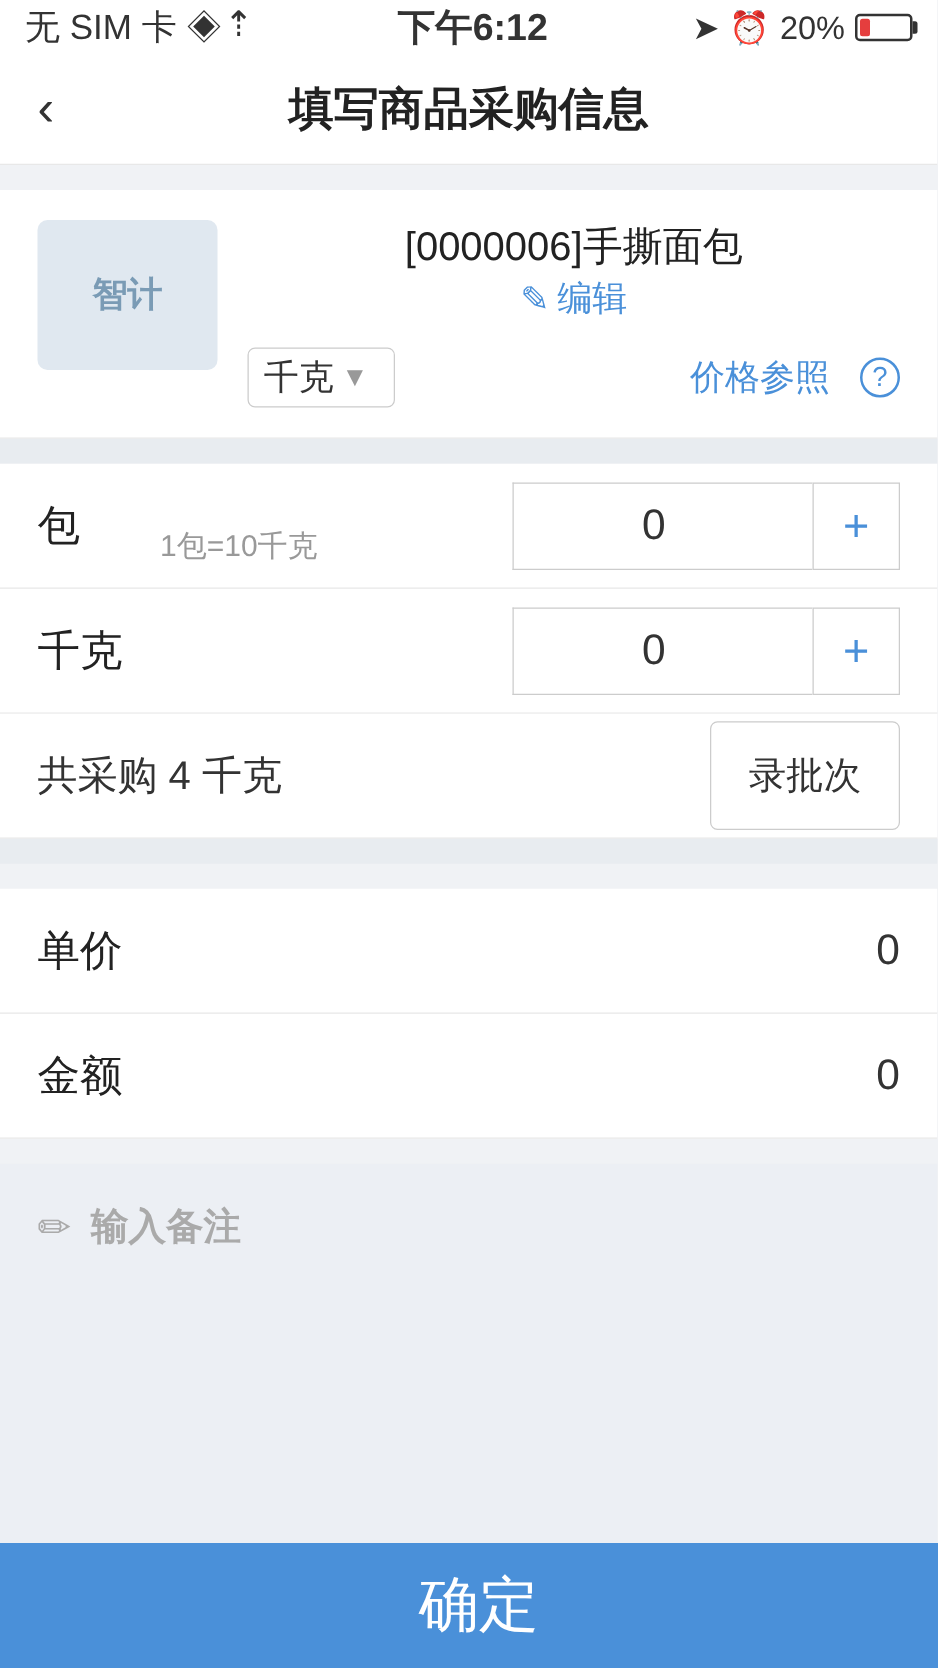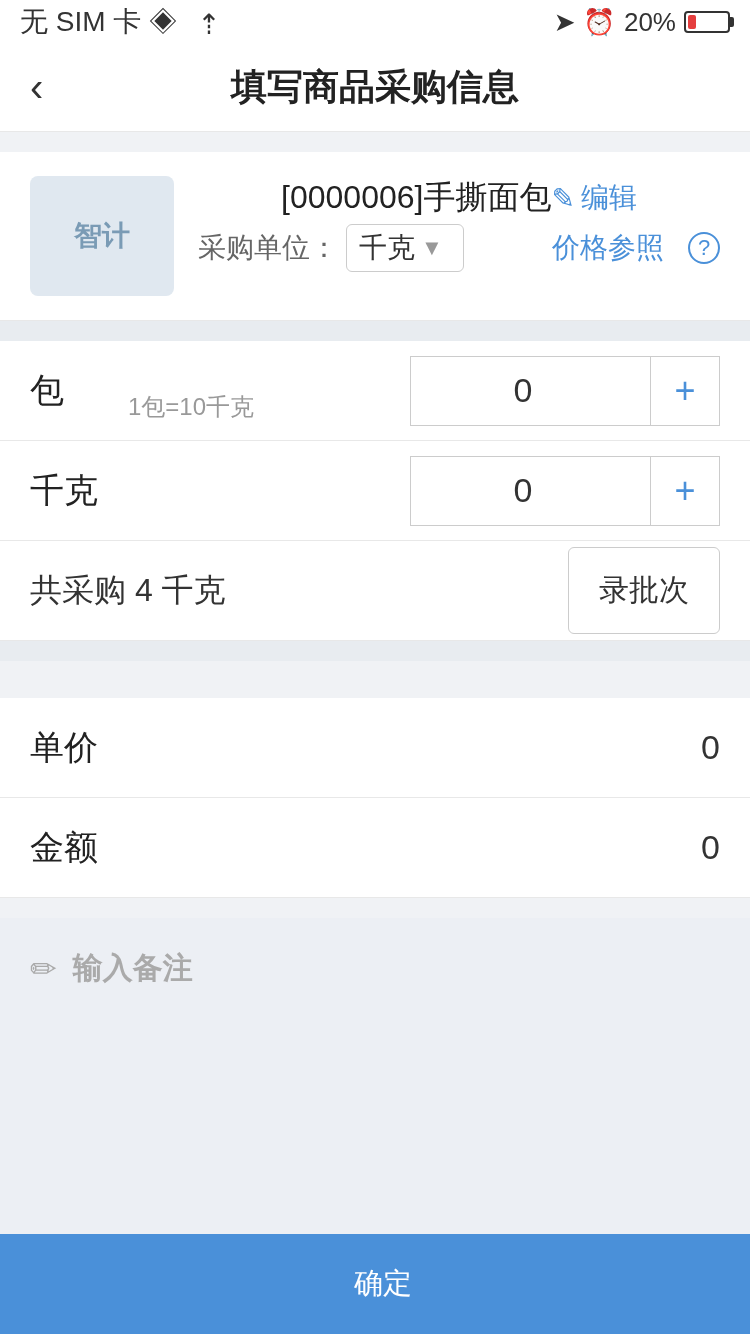--- a/index.html
+++ b/index.html
@@ -16,21 +16,21 @@
     .status-bar {
       height: 44px;
       background: #fff;
       display: flex;
       align-items: center;
       justify-content: space-between;
       padding: 0 20px;
       font-size: 28px;
       font-weight: 500;
     }
-    .status-left { display: flex; align-items: flex-end; gap: 20px; }
+    .status-left { display: flex; align-items: flex-start; gap: 2px; }
     .status-center { font-size: 30px; font-weight: 600; }
     .status-right { display: flex; align-items: center; gap: 8px; font-size: 26px; }
     .battery-bar {
       width: 46px; height: 22px; border: 2px solid #333; border-radius: 4px; position: relative; display: inline-flex; align-items: center; padding: 2px;
     }
     .battery-bar::after { content: ''; width: 4px; height: 10px; background: #333; position: absolute; right: -6px; top: 50%; transform: translateY(-50%); border-radius: 0 2px 2px 0; }
     .battery-fill { width: 20%; height: 100%; background: #e53e3e; border-radius: 2px; }
 
     
     .nav-bar {
@@ -76,23 +76,24 @@
       align-items: center;
       justify-content: center;
       flex-shrink: 0;
       color: #7a9bb5;
       font-size: 28px;
       font-weight: 700;
     }
     .product-info { flex: 1; }
     .product-name-row {
       display: flex;
-      justify-content: center;
-      align-items: center;
-      margin-bottom: 4px;
+      justify-content: flex-start;
+      align-items: center;
+      margin-bottom: 20px;
+      flex-direction: column;
     }
     .product-name { font-size: 32px; color: #222; font-weight: 500; }
     .edit-btn { color: #4a90d9; font-size: 28px; display: flex; align-items: center; gap: 6px; cursor: pointer; }
     .product-unit-row {
       display: flex;
       justify-content: space-between;
       align-items: center;
     }
     .unit-label { font-size: 28px; color: #666; }
     .unit-select {
@@ -180,21 +181,21 @@
       padding: 22px 30px;
       font-size: 30px;
       color: #333;
       background: #fff;
       cursor: pointer;
     }
 
     
     .price-section {
       background: #fff;
-      margin-top: 37px;
+      margin-top: 20px;
     }
     .price-row {
       display: flex;
       align-items: center;
       padding: 0 30px;
       height: 100px;
       border-bottom: 1px solid #e8e8e8;
     }
     .price-row-label { font-size: 34px; color: #222; }
     .price-row-value { margin-left: auto; font-size: 34px; color: #333; }
@@ -221,38 +222,39 @@
 
     
     .confirm-btn {
       position: fixed;
       bottom: 0;
       left: 0;
       width: 750px;
       height: 100px;
       background: #4a90d9;
       color: #fff;
-      font-size: 29px;
+      font-size: 48px;
       font-weight: 500;
       display: flex;
       align-items: center;
       justify-content: center;
       cursor: pointer;
       border: none;
       padding-left: 16px;
     }
   </style>
 </head>
 <body>
 
 <div class="status-bar">
   <div class="status-left">
     <span>无 SIM 卡 ◈</span>
     <span>⇡</span>
   </div>
+  <div class="status-center">下午6:12</div>
   <div class="status-right">
     <span>➤</span>
     <span>⏰</span>
     <span>20%</span>
     <div class="battery-bar">
       <div class="battery-fill"></div>
     </div>
   </div>
 </div>
 
@@ -266,21 +268,20 @@
   <div class="product-info">
     <div class="product-name-row">
       <span class="product-name">[0000006]手撕面包</span>
       <span class="edit-btn">
         <span>✎</span>
         <span>编辑</span>
       </span>
     </div>
     <div class="product-unit-row">
       <div style="display:flex;align-items:center;gap:8px;">
-        <span class="unit-label">采购单位：</span>
         <div class="unit-select">
           <span>千克</span>
           <span style="font-size:22px;color:#999;">▼</span>
         </div>
       </div>
       <div class="price-ref">
         <span>价格参照</span>
         <span style="width:32px;height:32px;border:2px solid #4a90d9;border-radius:50%;display:flex;align-items:center;justify-content:center;font-size:22px;">?</span>
       </div>
     </div>

